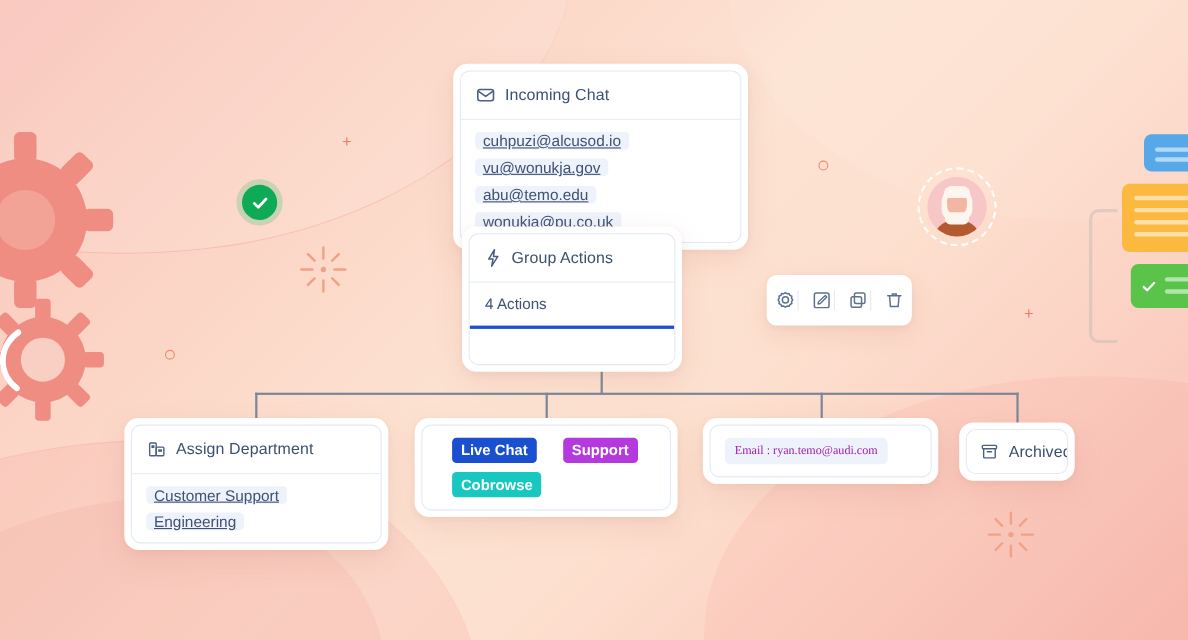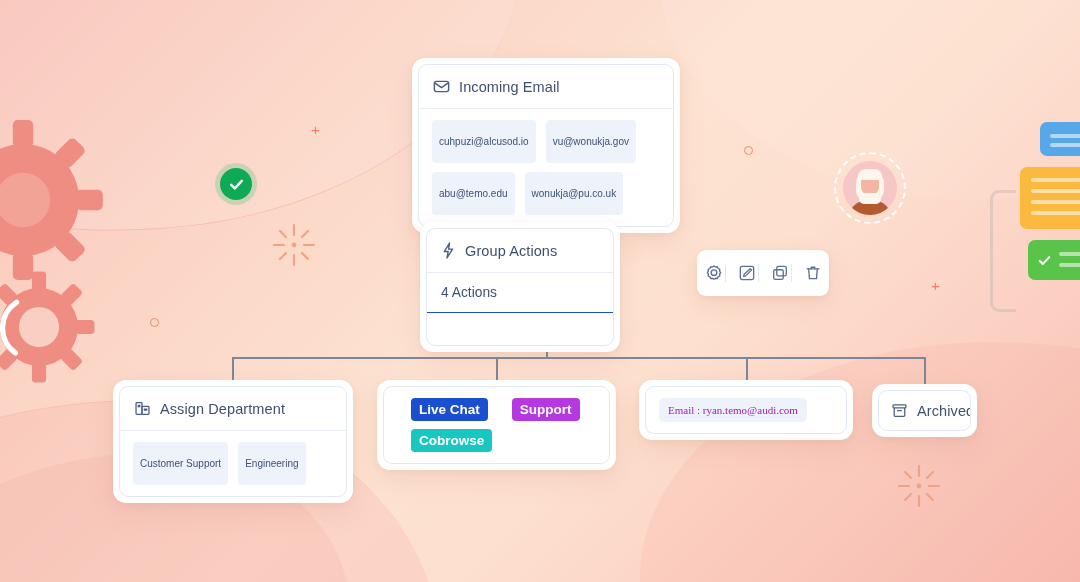--- a/index.html
+++ b/index.html
@@ -123,40 +123,40 @@
   .card-head .ttl {
     font-size: 14.5px; color: #3d5070; letter-spacing: .1px;
   }
   .card-head svg { display: block; flex: none; }
   .card-sec { padding: 11px 13px; }
   .card-sec.nb { border-bottom: none; }
   .row { display: flex; flex-wrap: wrap; gap: 8px 10px; }
 
   .chip {
     background: #eef2fb; color: #3f5274;
-    border-radius: 4px; padding: 16px 7px;
-    font-size: 10px; white-space: nowrap;
+    border-radius: 4px; padding: 0 7px;
+    font-size: 14px; white-space: nowrap; text-decoration: underline;
   }
   .tag {
     border-radius: 4px; padding: 4px 8px; color: #fff;
     font-size: 13.5px; font-weight: 600; white-space: nowrap; margin-left: 14px;
   }
   .plain-row {
     padding: 12px 14px; font-size: 13.8px; color: #3f5274;
-    border-bottom: 1px solid #1d4ed8;
+    border-bottom: 3px solid #1d4ed8;
   }
   .plain-row:last-child { border-bottom: none; }
   .emailbox {
     background: #eef2fb; color: #a21caf; border-radius: 5px;
     padding: 6px 9px; font-size: 11px; display: inline-block; font-family: Liberation Serif, serif;
   }
 
   
   #card-incoming { left: 412px; top: 58px;  width: 268px; }
-  #card-group    { left: 420px; top: 222px; width: 200px; }
+  #card-group    { left: 420px; top: 206px; width: 200px; }
   #card-dept     { left: 113px; top: 380px; width: 240px; }
   #card-tags     { left: 377px; top: 380px; width: 239px; }
   #card-reply    { left: 639px; top: 380px; width: 214px; }
   #card-arch     { left: 872px; top: 384px; width: 105px; }
 
   
   #toolbar {
     position: absolute; left: 697px; top: 250px; width: 132px; height: 46px;
     background: #fff; border-radius: 9px;
     box-shadow: 0 8px 22px rgba(190,120,100,0.16), 0 2px 5px rgba(190,120,100,0.08);
@@ -303,21 +303,21 @@
 <div class="conn vline" style="left:746px; top:357px; height:26px;"></div>
 <div class="conn vline" style="left:924px; top:357px; height:30px;"></div>
 
 <div class="card" id="card-incoming">
   <div class="card-body">
     <div class="card-head">
       <svg width="17" height="17" viewBox="0 0 20 20">
         <rect x="1.6" y="4" width="16.8" height="12" rx="2.4" fill="none" stroke="#4b5f80" stroke-width="1.7"></rect>
         <path d="M2.4 6 L10 11.4 L17.6 6" fill="none" stroke="#4b5f80" stroke-width="1.7" stroke-linecap="round" stroke-linejoin="round"></path>
       </svg>
-      <span class="ttl">Incoming Email</span>
+      <span class="ttl">Incoming Chat</span>
     </div>
     <div class="card-sec nb">
       <div class="row">
         <span class="chip">cuhpuzi@alcusod.io</span>
         <span class="chip">vu@wonukja.gov</span>
       </div>
       <div class="row" style="margin-top:9px;">
         <span class="chip">abu@temo.edu</span>
         <span class="chip">wonukja@pu.co.uk</span>
       </div>

